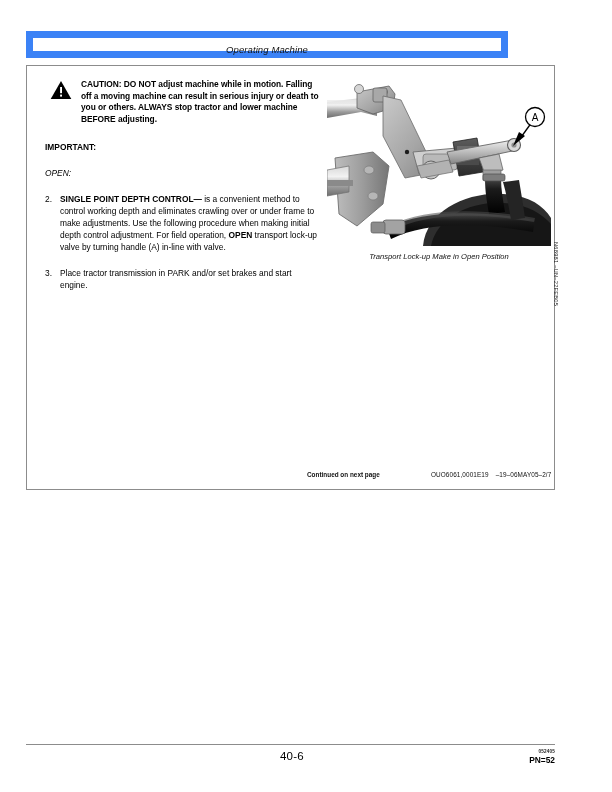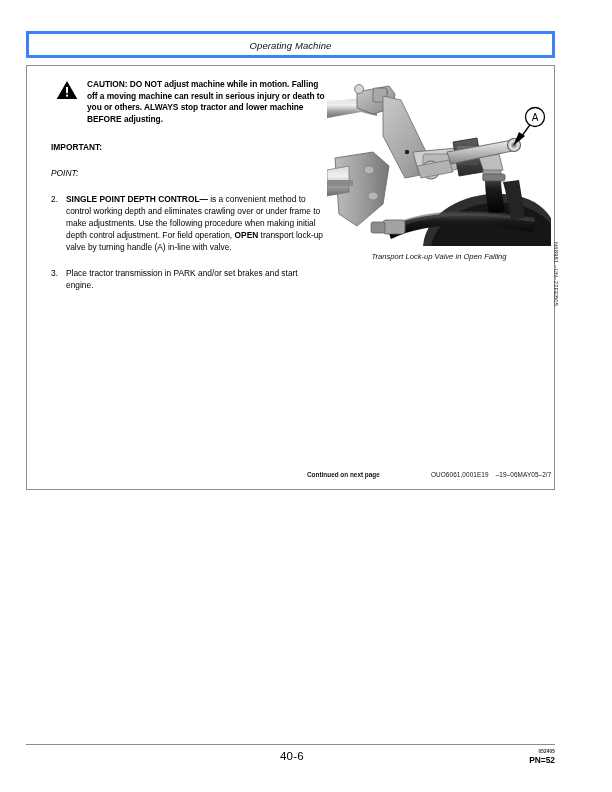--- a/index.html
+++ b/index.html
@@ -14,23 +14,23 @@
     font-family: "Liberation Sans", sans-serif;
     color: #000000;
     overflow: hidden;
   }
 
   
   .header-box {
     position: absolute;
     left: 26px;
     top: 31px;
-    width: 529px;
+    width: 482px;
     height: 27px;
-    border: 3px solid #3b82f6;
+    border: 7px solid #3b82f6;
     box-sizing: border-box;
   }
   .header-title {
     position: absolute;
     left: 0;
     right: 0;
     top: 6px;
     text-align: center;
     font-style: italic;
     font-size: 9.5px;
@@ -45,21 +45,21 @@
     top: 65px;
     width: 529px;
     height: 425px;
     border: 1px solid #8c8c8c;
     box-sizing: border-box;
   }
 
   
   .text-col {
     position: absolute;
-    left: 24px;
+    left: 18px;
     top: 13px;
     width: 276px;
   }
 
   .caution-block {
     position: relative;
     padding-left: 36px;
     min-height: 48px;
   }
   .warn-icon {
@@ -252,21 +252,21 @@
     </div>
 
     <div class="important-block">
       <div class="important-row">
         <span class="important-label">IMPORTANT:</span>
       </div>
     </div>
 
     <div class="note-block">
       <div class="note-row">
-        <span class="note-label">POINT:</span>
+        <span class="note-label">OPEN:</span>
       </div>
     </div>
 
     <div class="step">
       <span class="step-num">2.</span>
       <span class="step-body"><span class="b">SINGLE POINT DEPTH CONTROL—</span><span> is a convenient method to control working depth and eliminates crawling over or under frame to make adjustments. Use the following procedure when making initial depth control adjustment. For field operation, </span><span class="b">OPEN</span><span> transport lock-up valve by turning handle (A) in-line with valve.</span></span>
     </div>
 
     <div class="step">
       <span class="step-num">3.</span>
@@ -362,21 +362,21 @@
 
         <path d="M 176 108 C 180 122 182 134 184 146 L 198 144 C 196 130 194 118 192 106 Z" fill="#242424"></path>
 
         <line x1="192" y1="66" x2="205" y2="48" stroke="#000000" stroke-width="1.3"></line>
         <polygon points="186,72 198,62 192,58" fill="#000000"></polygon>
         <circle cx="208" cy="43" r="9.5" fill="#ffffff" stroke="#000000" stroke-width="1.3"></circle>
         <text x="208" y="47" font-family="Liberation Sans, sans-serif" font-size="10" text-anchor="middle" fill="#000000">A</text>
       </svg>
     </div>
 
-    <div class="fig-caption">Transport Lock-up Valve in Open Falling</div>
+    <div class="fig-caption">Transport Lock-up Make in Open Position</div>
   </div>
 
   <div class="fig-code">N68981  –UN–22FEB05</div>
 
   <div class="box-footer">
     <span class="continued">Continued on next page</span>
     <span class="doccode"><span>OUO6061,0001E19</span><span class="rev">–19–06MAY05–2/7</span></span>
   </div>
 
 </div>

